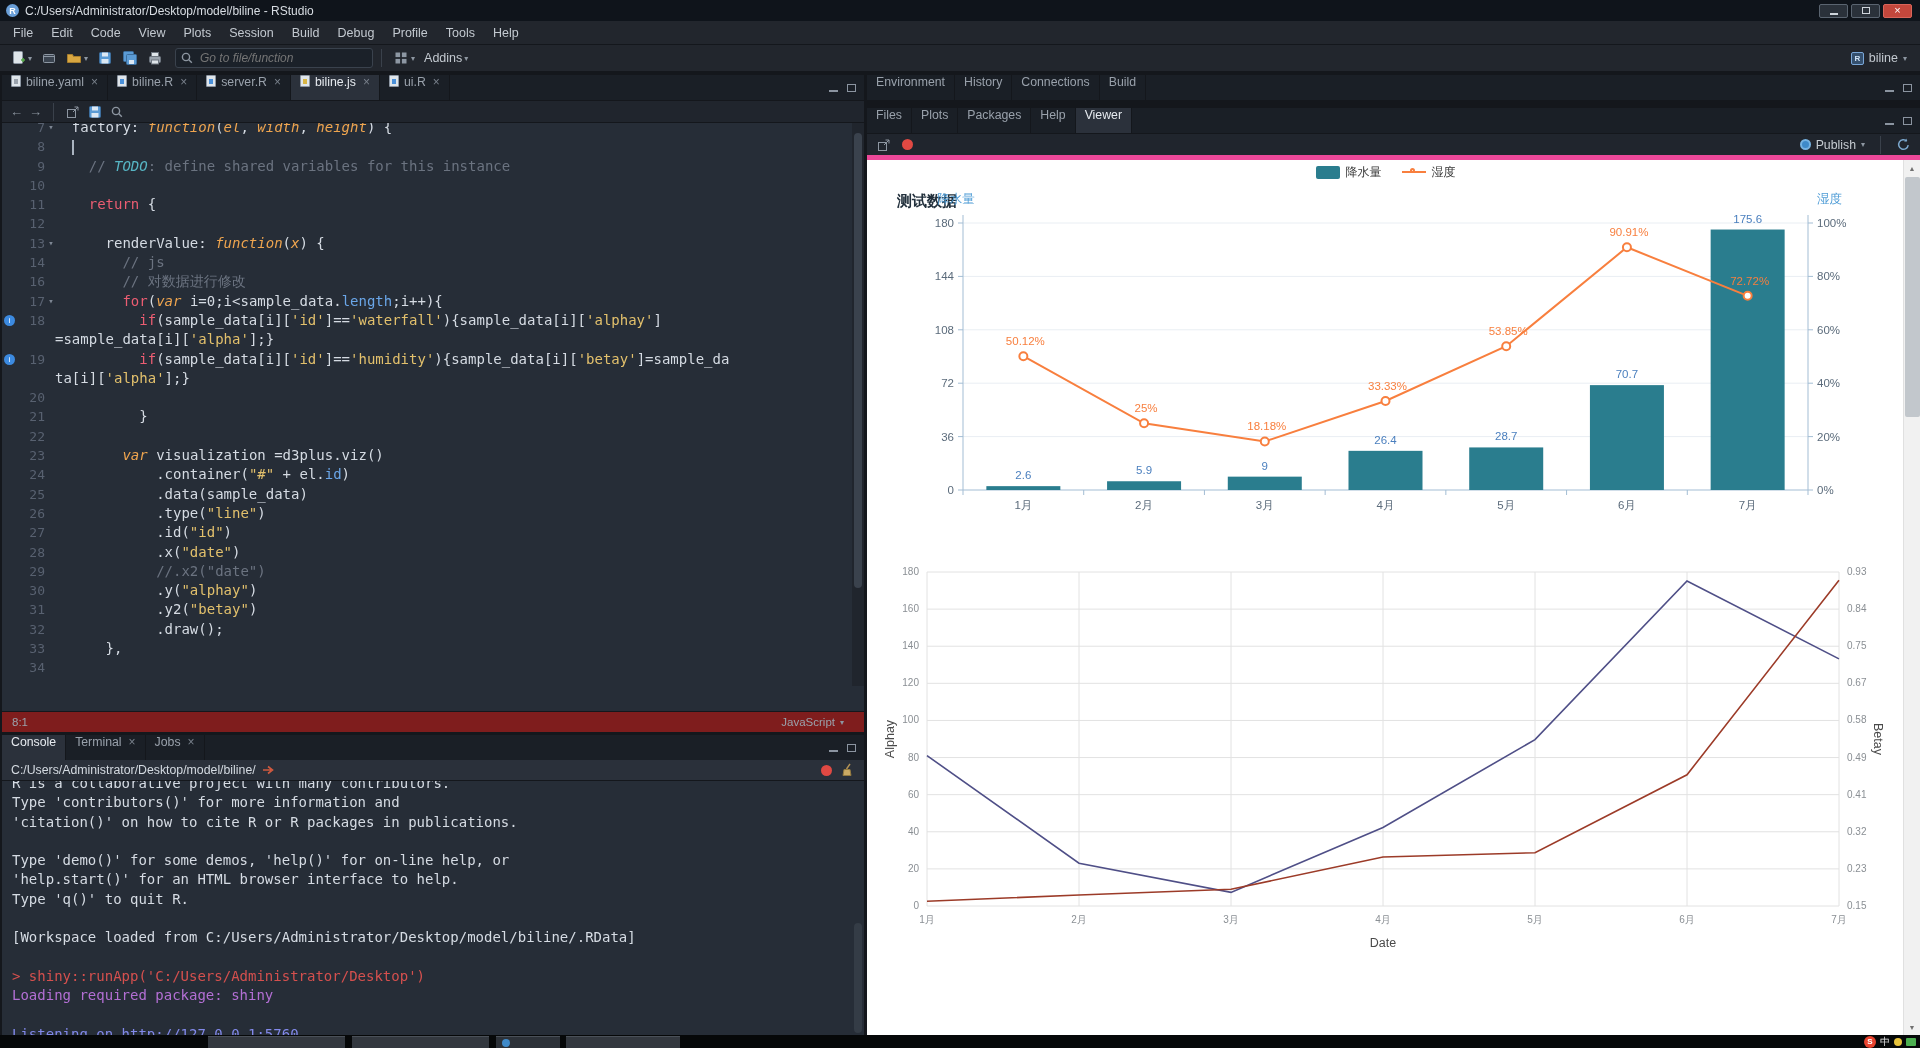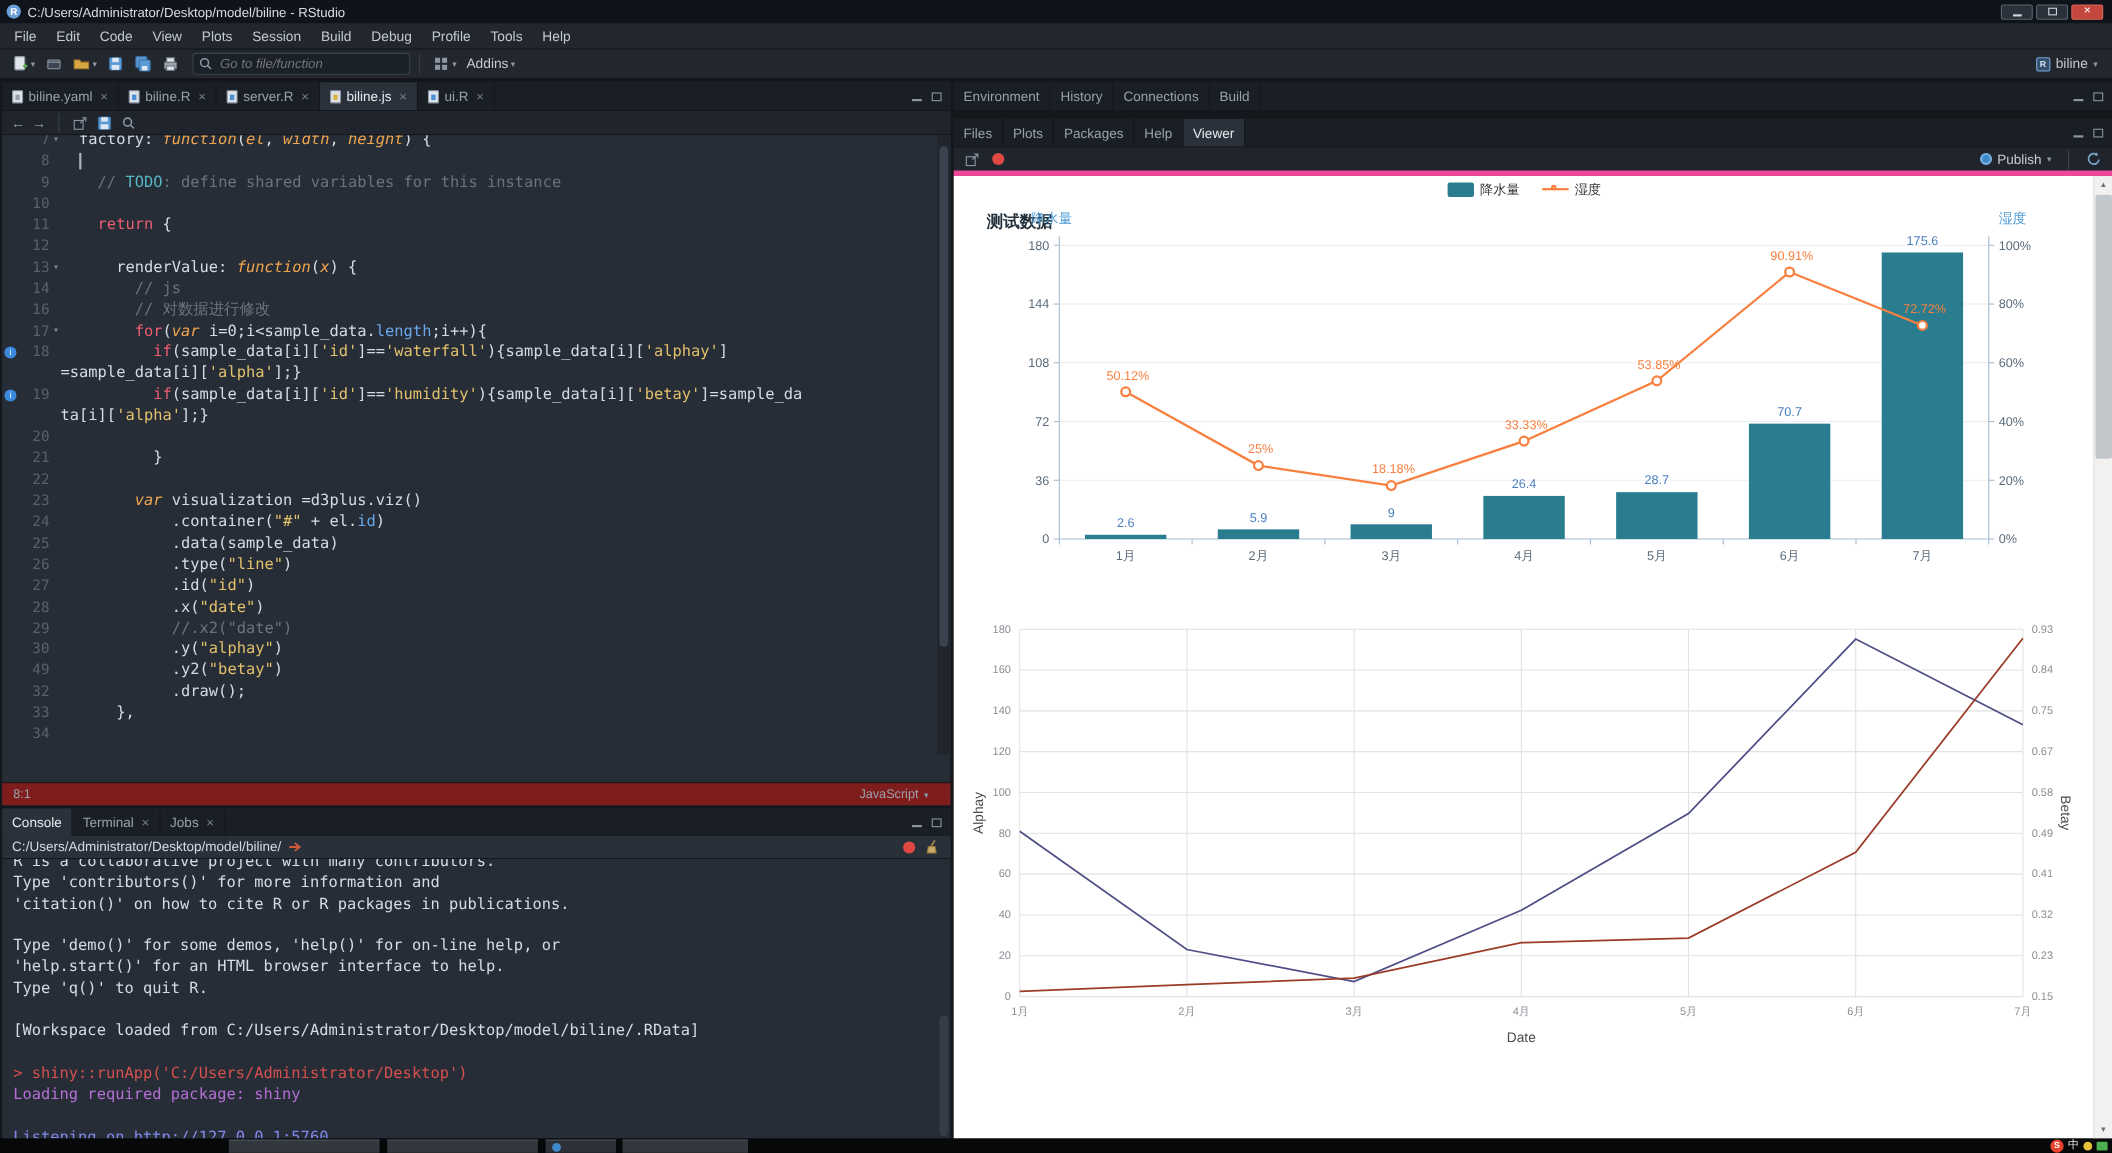--- a/index.html
+++ b/index.html
@@ -23,21 +23,21 @@
 #goto-box{position:relative;margin-left:6px}
 #goto-box input{width:198px;height:20px;background:#1b2129;border:1px solid #3a424d;border-radius:3px;color:#98a1ab;font-size:12px;font-style:italic;padding:0 6px 0 24px;outline:none;font-family:"Liberation Sans",sans-serif}
 #goto-box .mag{position:absolute;left:5px;top:3px}
 .tlabel{font-size:12.5px;color:#c3c9d0}
 #project-btn{margin-left:auto;display:flex;align-items:center;gap:5px;padding-right:6px}
 #project-btn .cube{width:13px;height:13px;border:1px solid #7aa7d8;background:#35506e;color:#cfe2f5;font-size:8px;font-weight:bold;display:flex;align-items:center;justify-content:center;border-radius:2px}
 #workspace{position:absolute;top:72px;left:0;width:1920px;height:963px;background:#14171c}
 
 .pane{position:absolute;background:#262d37}
 .tabbar{height:26px;background:#1a1f26;border-bottom:1px solid #14171c;display:flex;align-items:stretch}
-.tab{display:flex;align-items:center;padding:0 9px;font-size:12.3px;color:#99a1ab;border-right:1px solid #14171c;background:#1a1f26;cursor:default}
+.tab{display:flex;align-items:flex-start;padding:0 9px;font-size:12.3px;color:#99a1ab;border-right:1px solid #14171c;background:#1a1f26;cursor:default}
 .tab.active{background:#2b313b;color:#e6eaef}
 .tab-close{color:#79818c;font-size:12px;margin-left:7px}
 .pane-btns{margin-left:auto;display:flex;align-items:center;gap:6px;padding-right:7px}
 .pbtn{width:12px;height:12px;display:flex;align-items:center;justify-content:center}
 .pb-min{width:9px;height:2px;background:#8b94a0;display:block;margin-top:7px}
 .pb-max{width:9px;height:8px;border:1px solid #8b94a0;display:block}
 .ficon{width:10px;height:12px;border:1px solid #8d97a3;border-radius:1px;background:#dfe5ea;position:relative;margin-right:5px;flex:0 0 auto}
 .ficon::after{content:"";position:absolute;left:2px;top:3px;width:4px;height:5px}
 .ficon.f-yaml::after{background:#9aa2ac}
 .ficon.f-r::after{background:#4a90d9}
@@ -52,21 +52,21 @@
 .gut-icon{width:15px;flex:0 0 auto;display:flex;align-items:center;justify-content:center}
 .gut-icon.diag::before{content:"i";width:11px;height:11px;border-radius:50%;background:#3c8ae0;color:#fff;font-size:8px;font-family:"Liberation Sans",sans-serif;display:flex;align-items:center;justify-content:center}
 .lnum{width:30px;flex:0 0 auto;text-align:right;color:#586170;font-size:13px;padding-right:2px}
 .fold{width:8px;flex:0 0 auto;color:#7e8794;font-size:9px;text-align:center}
 .ctext{white-space:pre}
 .tk-p{color:#d5dbe3}
 .tk-k{color:#ec5d72}
 .tk-f{color:#efa54f;font-style:italic}
 .tk-s{color:#e2c06c}
 .tk-c{color:#6b7380}
-.tk-todo{color:#57b5c4;}
+.tk-todo{color:#57b5c4;font-style:italic}
 .tk-b{color:#6aa6e8}
 .cursor{display:inline-block;width:2px;height:15px;background:#aab4c0;vertical-align:middle}
 #editor-scroll{position:absolute;right:0;top:48px;width:12px;height:563px;background:#20252d}
 #editor-scroll .thumb{position:absolute;left:2px;top:10px;width:8px;height:455px;background:#3a424d;border-radius:4px}
 #editor-status{position:absolute;bottom:0;left:0;width:100%;height:21px;background:#7f1d1d;border-top:1px solid #14171c;display:flex;align-items:center;font-size:11.5px;color:#9aa2ac}
 #editor-status .pos{padding-left:10px}
 #editor-status .lang{margin-left:auto;padding-right:20px;display:flex;gap:5px;align-items:center}
 
 #console-pane{left:2px;top:663px;width:862px;height:300px}
 #console-path{position:absolute;top:25px;left:0;width:100%;height:21px;background:#2a303a;border-bottom:1px solid #14171c;display:flex;align-items:center;gap:6px;padding:0 9px;font-size:12.3px;color:#d4dae1}
@@ -297,21 +297,21 @@
           <div class="code-row"><span class="gut-icon"></span><span class="lnum">21</span><span class="fold"></span><span class="ctext"><span class="tk-p">          }</span></span></div>
           <div class="code-row"><span class="gut-icon"></span><span class="lnum">22</span><span class="fold"></span><span class="ctext"></span></div>
           <div class="code-row"><span class="gut-icon"></span><span class="lnum">23</span><span class="fold"></span><span class="ctext"><span class="tk-p">        </span><span class="tk-f">var</span><span class="tk-p"> visualization =d3plus.viz()</span></span></div>
           <div class="code-row"><span class="gut-icon"></span><span class="lnum">24</span><span class="fold"></span><span class="ctext"><span class="tk-p">            .container(</span><span class="tk-s">"#"</span><span class="tk-p"> + el.</span><span class="tk-b">id</span><span class="tk-p">)</span></span></div>
           <div class="code-row"><span class="gut-icon"></span><span class="lnum">25</span><span class="fold"></span><span class="ctext"><span class="tk-p">            .data(sample_data)</span></span></div>
           <div class="code-row"><span class="gut-icon"></span><span class="lnum">26</span><span class="fold"></span><span class="ctext"><span class="tk-p">            .type(</span><span class="tk-s">"line"</span><span class="tk-p">)</span></span></div>
           <div class="code-row"><span class="gut-icon"></span><span class="lnum">27</span><span class="fold"></span><span class="ctext"><span class="tk-p">            .id(</span><span class="tk-s">"id"</span><span class="tk-p">)</span></span></div>
           <div class="code-row"><span class="gut-icon"></span><span class="lnum">28</span><span class="fold"></span><span class="ctext"><span class="tk-p">            .x(</span><span class="tk-s">"date"</span><span class="tk-p">)</span></span></div>
           <div class="code-row"><span class="gut-icon"></span><span class="lnum">29</span><span class="fold"></span><span class="ctext"><span class="tk-c">            //.x2("date")</span></span></div>
           <div class="code-row"><span class="gut-icon"></span><span class="lnum">30</span><span class="fold"></span><span class="ctext"><span class="tk-p">            .y(</span><span class="tk-s">"alphay"</span><span class="tk-p">)</span></span></div>
-          <div class="code-row"><span class="gut-icon"></span><span class="lnum">49</span><span class="fold"></span><span class="ctext"><span class="tk-p">            .y2(</span><span class="tk-s">"betay"</span><span class="tk-p">)</span></span></div>
+          <div class="code-row"><span class="gut-icon"></span><span class="lnum">31</span><span class="fold"></span><span class="ctext"><span class="tk-p">            .y2(</span><span class="tk-s">"betay"</span><span class="tk-p">)</span></span></div>
           <div class="code-row"><span class="gut-icon"></span><span class="lnum">32</span><span class="fold"></span><span class="ctext"><span class="tk-p">            .draw();</span></span></div>
           <div class="code-row"><span class="gut-icon"></span><span class="lnum">33</span><span class="fold"></span><span class="ctext"><span class="tk-p">      },</span></span></div>
           <div class="code-row"><span class="gut-icon"></span><span class="lnum">34</span><span class="fold"></span><span class="ctext"></span></div>
         </div>
     </div>
     <div id="editor-scroll">
         <div class="thumb"></div>
       </div>
     <div id="editor-status">
       <span class="pos">8:1</span>

